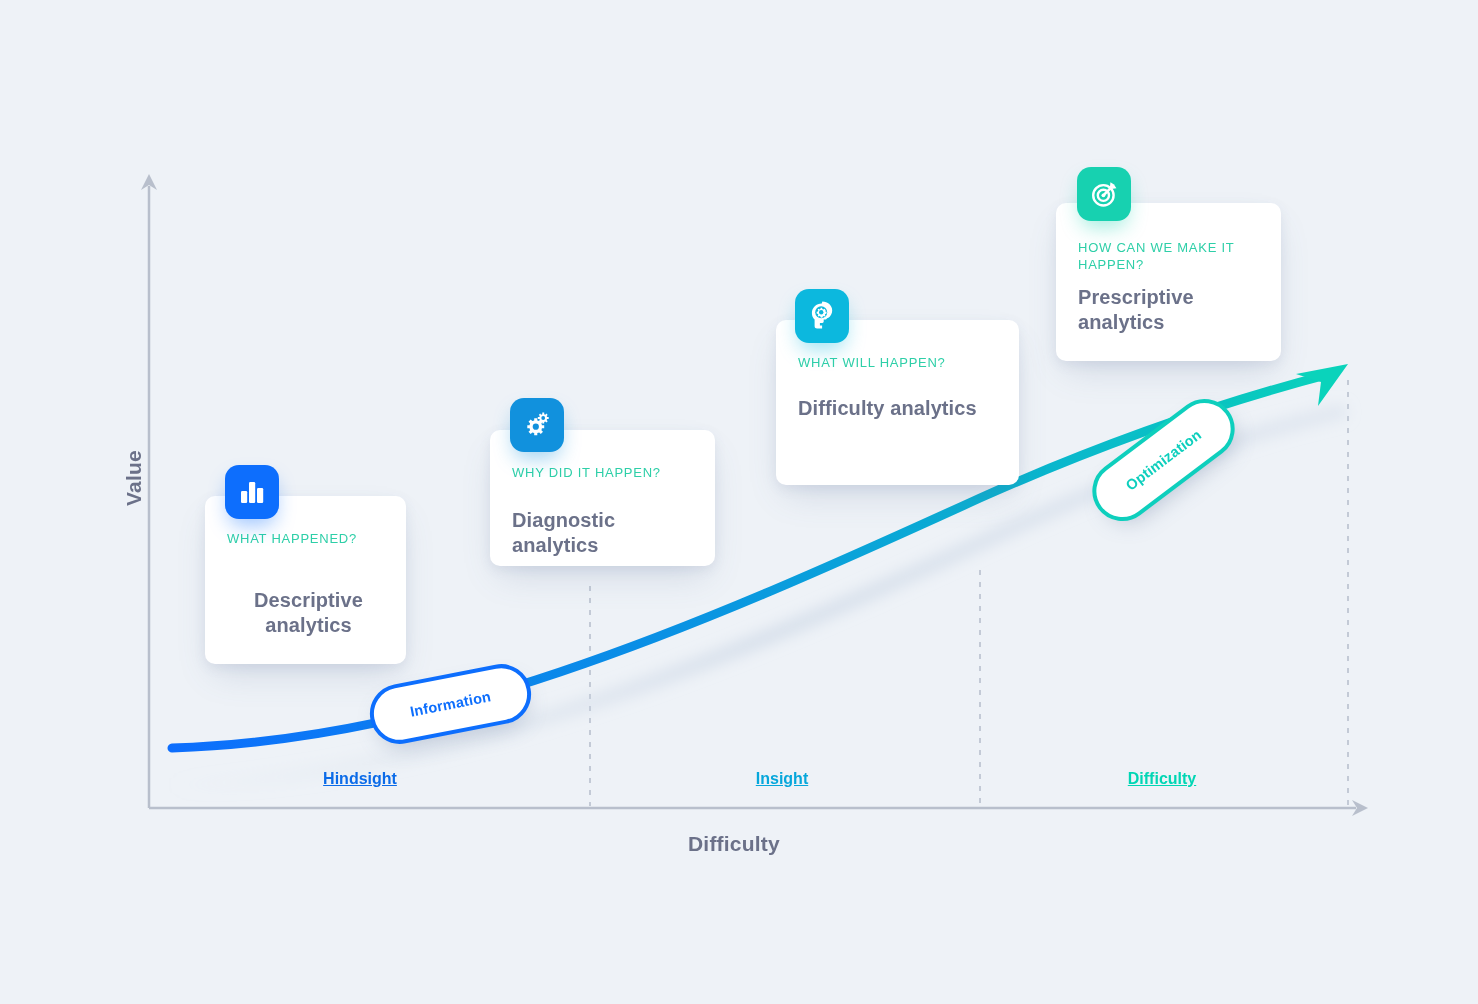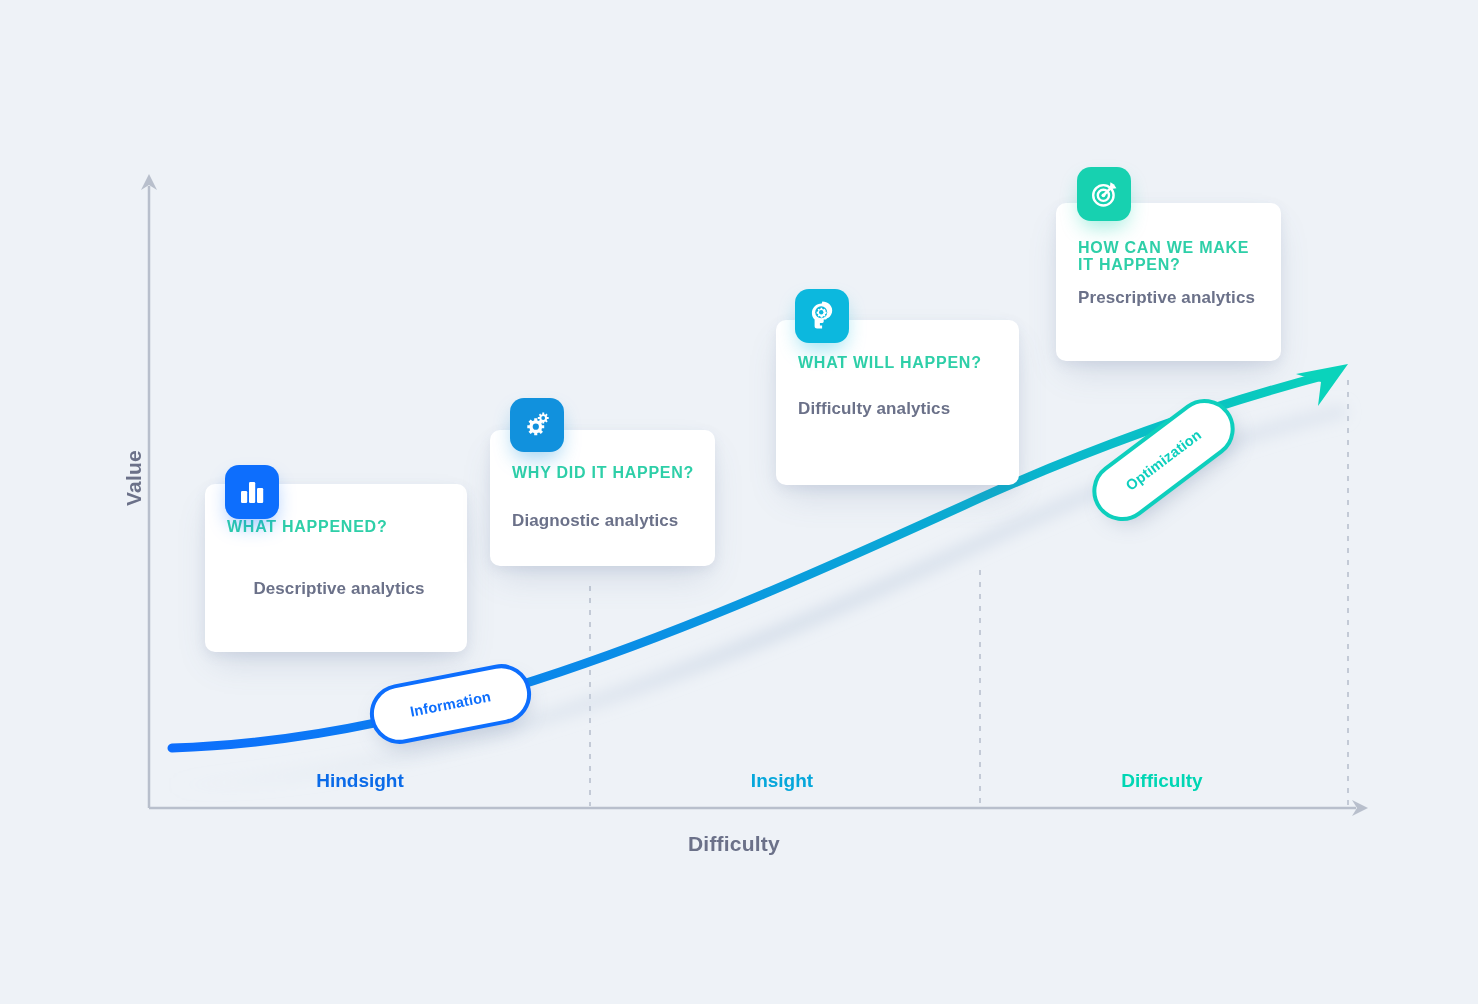--- a/index.html
+++ b/index.html
@@ -43,61 +43,62 @@
   }
   #x-axis-label {
     left: 688px;
     top: 832px;
     text-align: center;
   }
 
   
   .zone-label {
     position: absolute;
-    font-size: 19px;
+    font-size: 16px;
     font-weight: 700;
     white-space: nowrap;
     transform: translateX(-50%);
+    text-decoration: underline;
   }
   #zone-hindsight { left: 360px; top: 770px; color: #0b6be8; }
   #zone-insight   { left: 782px; top: 770px; color: #06a7db; text-align: center; }
   #zone-foresight { left: 1162px; top: 770px; color: #00d6b4; }
 
   
   .card {
     position: absolute;
     background: #ffffff;
     border-radius: 10px;
     box-shadow: 0 16px 34px -10px rgba(86,110,150,.22),
                 0 4px 12px rgba(86,110,150,.10);
   }
   .card-eyebrow {
     position: absolute;
     left: 22px;
     right: 20px;
     top: 34px;
     color: #2ecfa8;
-    font-size: 16px;
-    font-weight: 700;
+    font-size: 13px;
+    font-weight: 400;
     letter-spacing: .75px;
     line-height: 17px;
   }
   .card-title {
     position: absolute;
     left: 22px;
     right: 16px;
     color: #6b7189;
-    font-size: 17px;
+    font-size: 20px;
     font-weight: 700;
     line-height: 25px;
     letter-spacing: .1px;
   }
 
   
-  #card-descriptive  { left: 205px;  top: 484px; width: 262px; height: 168px; }
+  #card-descriptive  { left: 205px;  top: 496px; width: 201px; height: 168px; }
   #card-descriptive  .card-title { top: 92px; text-align: center; }
   #card-diagnostic   { left: 490px;  top: 430px; width: 225px; height: 136px; }
   #card-diagnostic   .card-title { top: 78px; }
   #card-predictive   { left: 776px;  top: 320px; width: 243px; height: 165px; }
   #card-predictive   .card-title { top: 76px; }
   #card-prescriptive { left: 1056px; top: 203px; width: 225px; height: 158px; }
   #card-prescriptive .card-title { top: 82px; }
   #card-prescriptive .card-eyebrow { top: 36px; }
 
   

